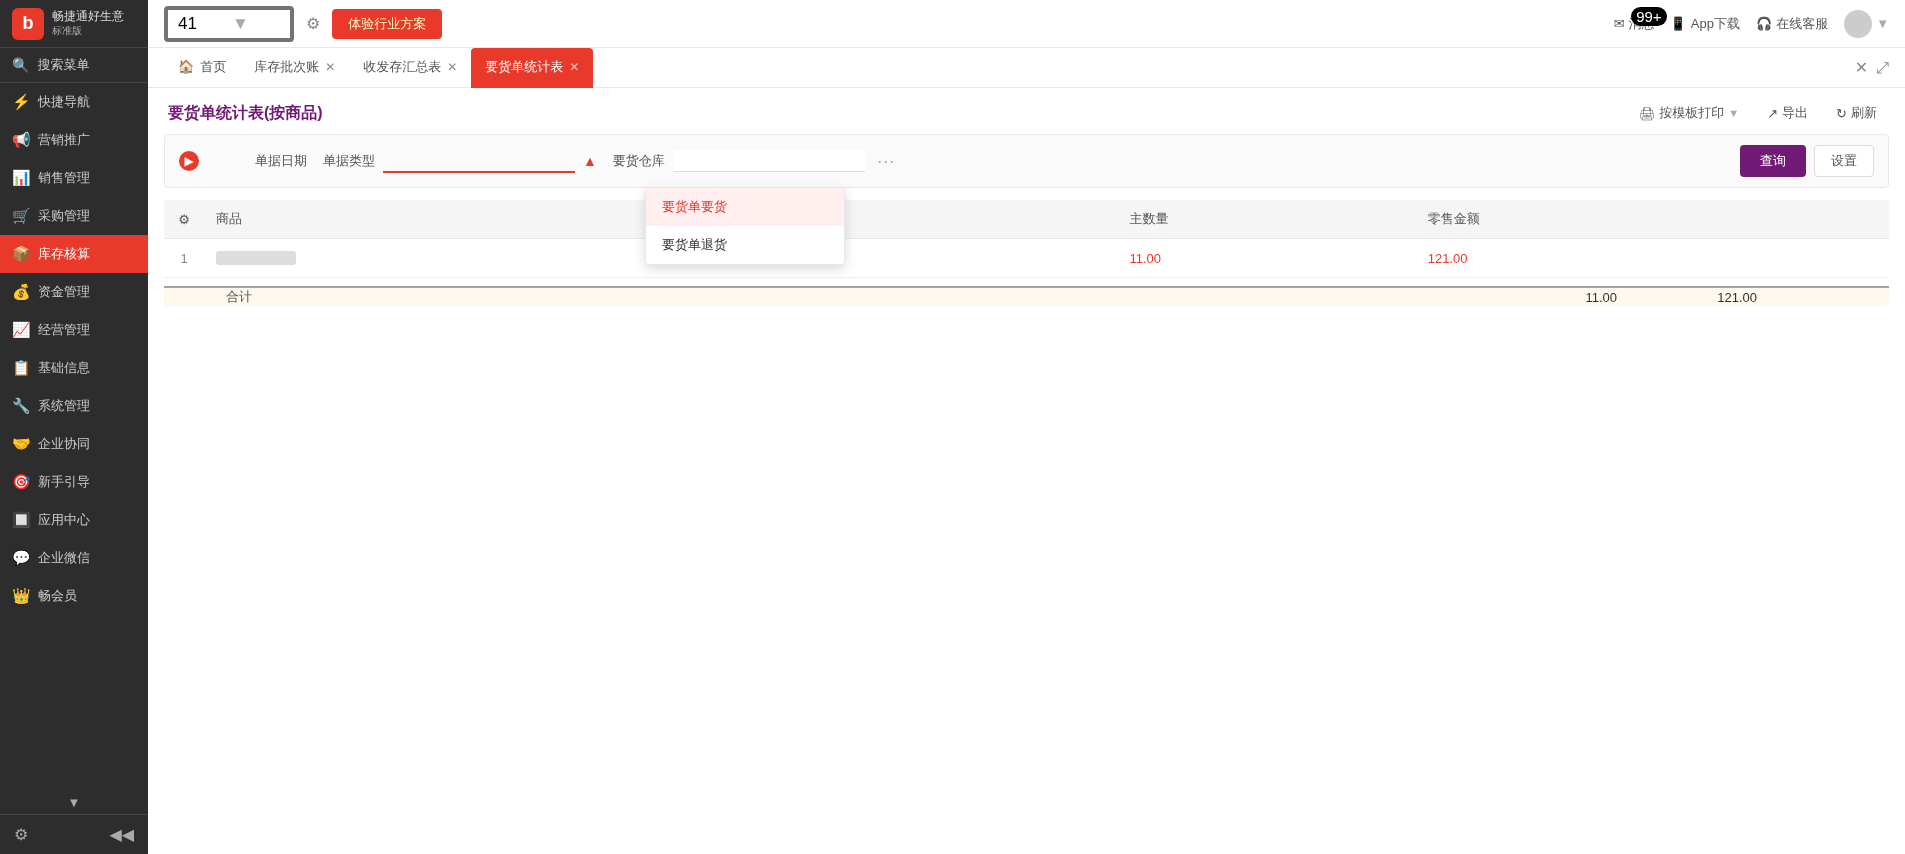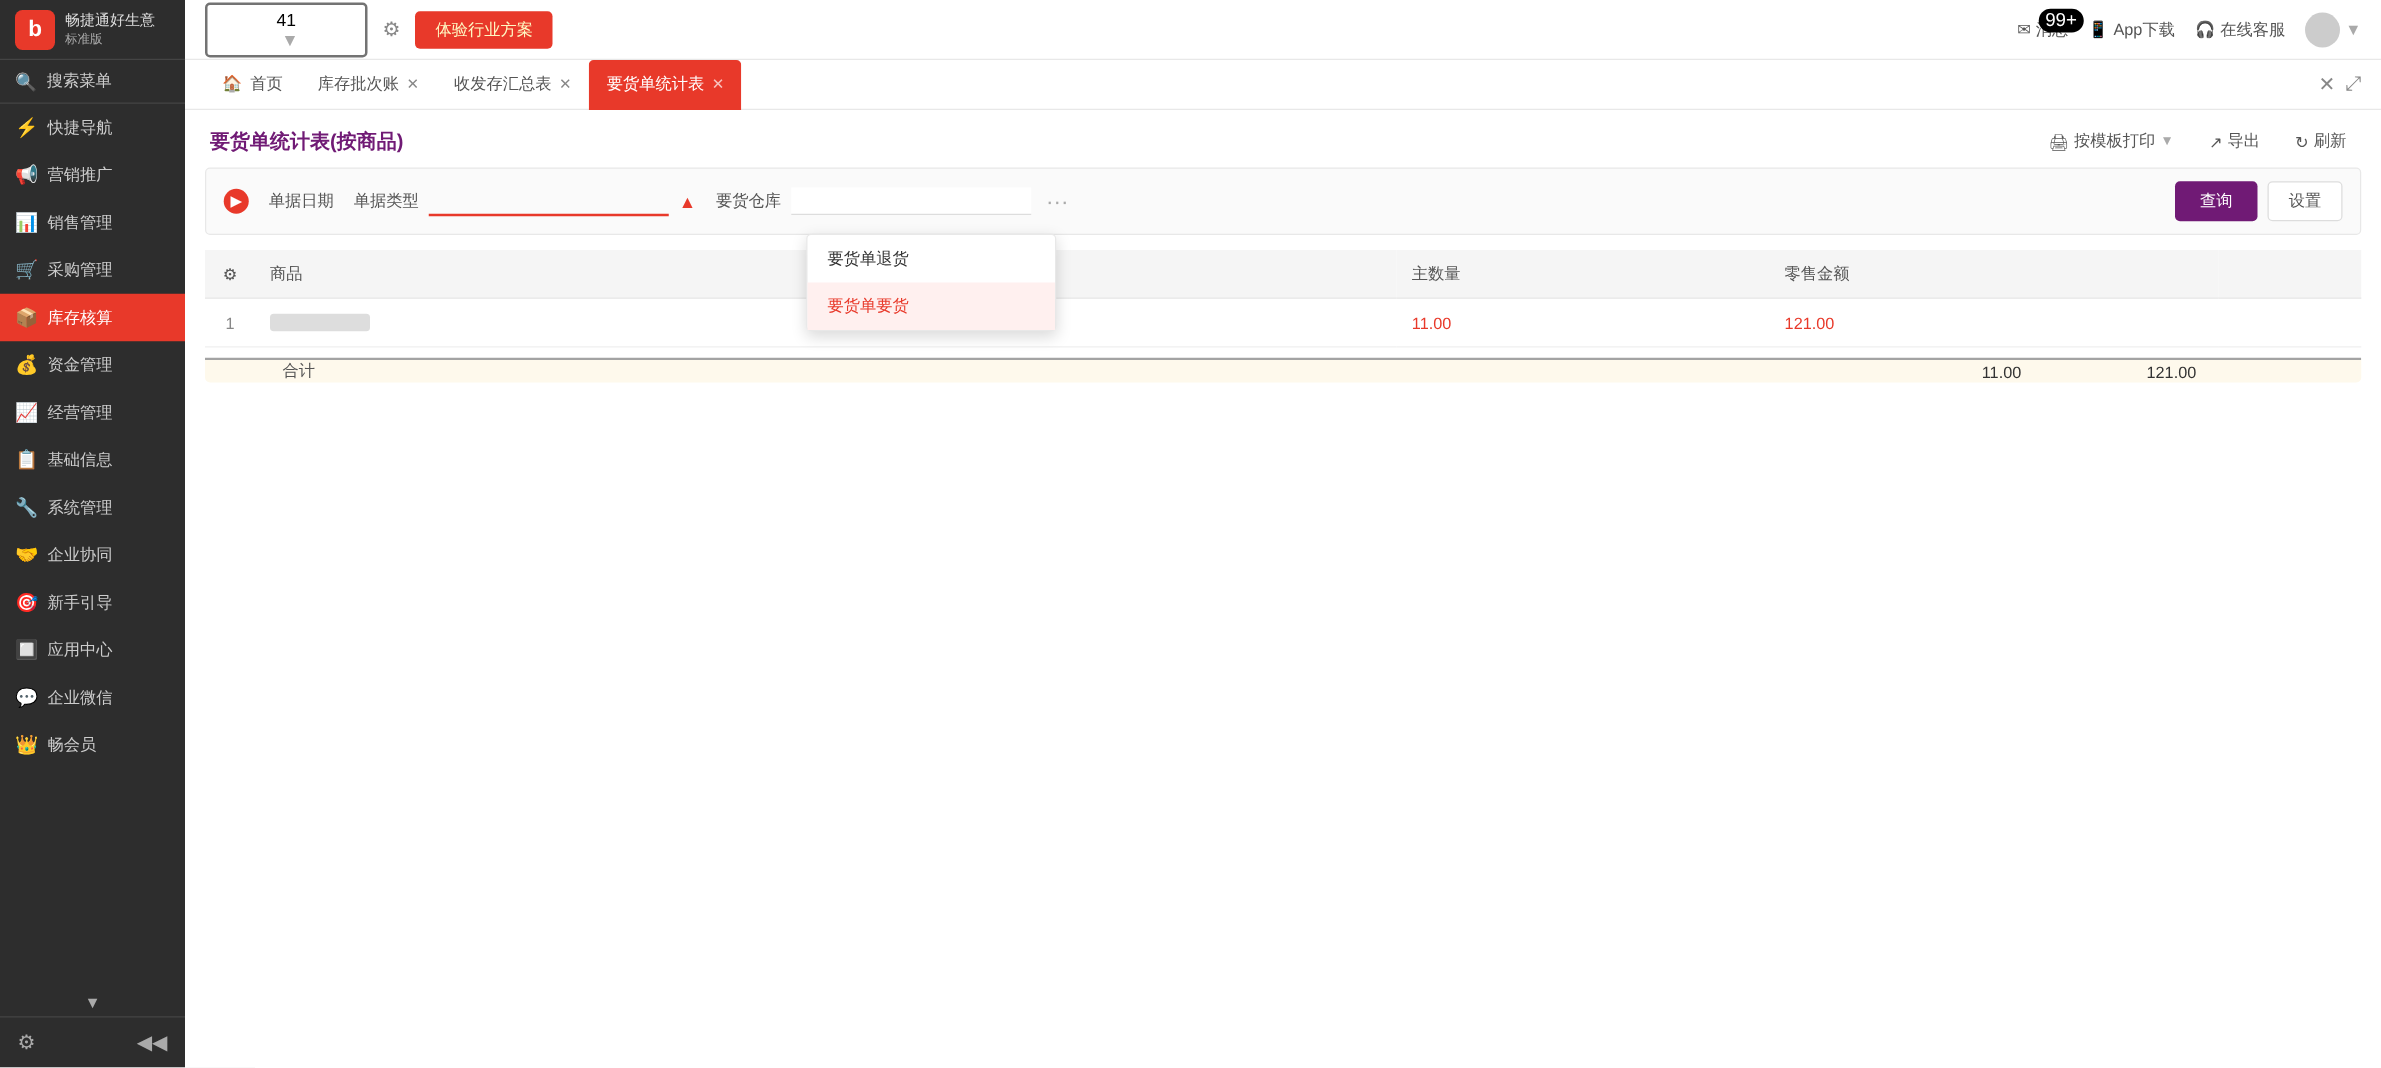--- a/index.html
+++ b/index.html
@@ -96,27 +96,26 @@
       align-items: center;
       padding: 0 16px;
       height: 48px;
       border-bottom: 1px solid #e8e8e8;
       flex-shrink: 0;
     }
     .topbar-left { display: flex; align-items: center; flex: 1; gap: 12px; }
     .topbar-select {
       display: flex;
       align-items: center;
-      border: 2px solid #737373;
+      border: 4px solid #737373;
       border-radius: 4px;
       padding: 4px 10px;
-      font-size: 14px;
+      font-size: 17px;
       cursor: pointer;
       min-width: 130px;
-      flex-direction: column;
     }
     .topbar-select span { flex: 1; }
     .topbar-gear { color: #888; cursor: pointer; font-size: 16px; }
     .topbar-btn-red {
       background: #e8392a;
       color: #fef9c3;
       border: none;
       border-radius: 4px;
       padding: 6px 16px;
       font-size: 13px;
@@ -213,21 +212,21 @@
       background: #e8392a;
       color: white;
       border-radius: 50%;
       display: flex;
       align-items: center;
       justify-content: center;
       cursor: pointer;
       font-size: 12px;
       flex-shrink: 0;
     }
-    .filter-group { display: flex; gap: 8px; }
+    .filter-group { display: flex; gap: 8px; margin-left: 40px; }
     .filter-label { color: #555; font-size: 13px; white-space: nowrap; }
     .filter-date-group { display: flex; align-items: center; gap: 6px; flex-wrap: wrap; }
     .date-btn {
       padding: 3px 8px;
       font-size: 12px;
       border: 1px solid #ddd;
       border-radius: 3px;
       cursor: pointer;
       color: #555;
       background: white;
@@ -521,25 +520,25 @@
         <input type="text" class="filter-warehouse-input" value="" style="">
         <span class="filter-more-btn">···</span>
       </div>
 
       <div class="filter-actions">
         <button class="btn-query">查询</button>
         <button class="btn-settings">设置</button>
       </div>
 
       <div class="dropdown-overlay">
+        <div class="dropdown-item selected">
+          <span>要货单要货</span>
+        </div>
         <div class="dropdown-item">
           <span>要货单退货</span>
-        </div>
-        <div class="dropdown-item selected">
-          <span>要货单要货</span>
         </div>
       </div>
     </div>
 
     <div class="table-wrapper">
       <table>
         <thead>
           <tr>
             <th style="width:40px; text-align:center;">⚙</th>
             <th>商品</th>

